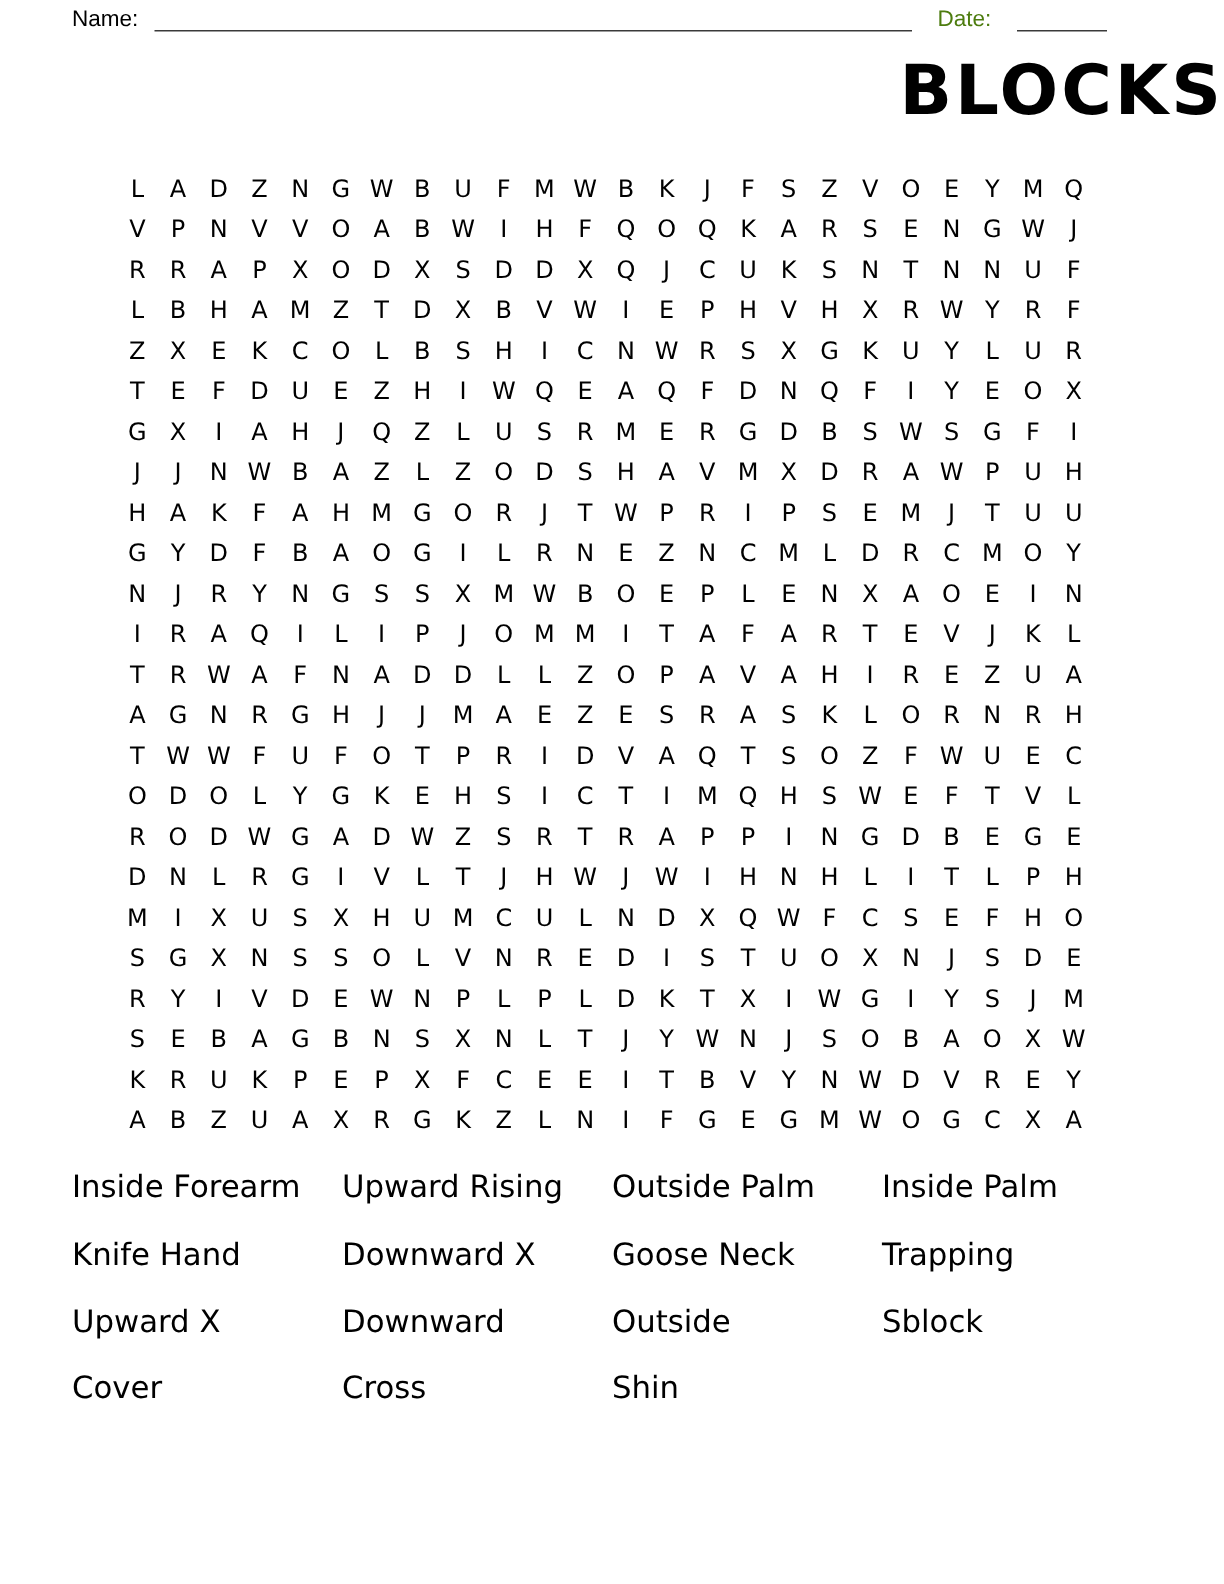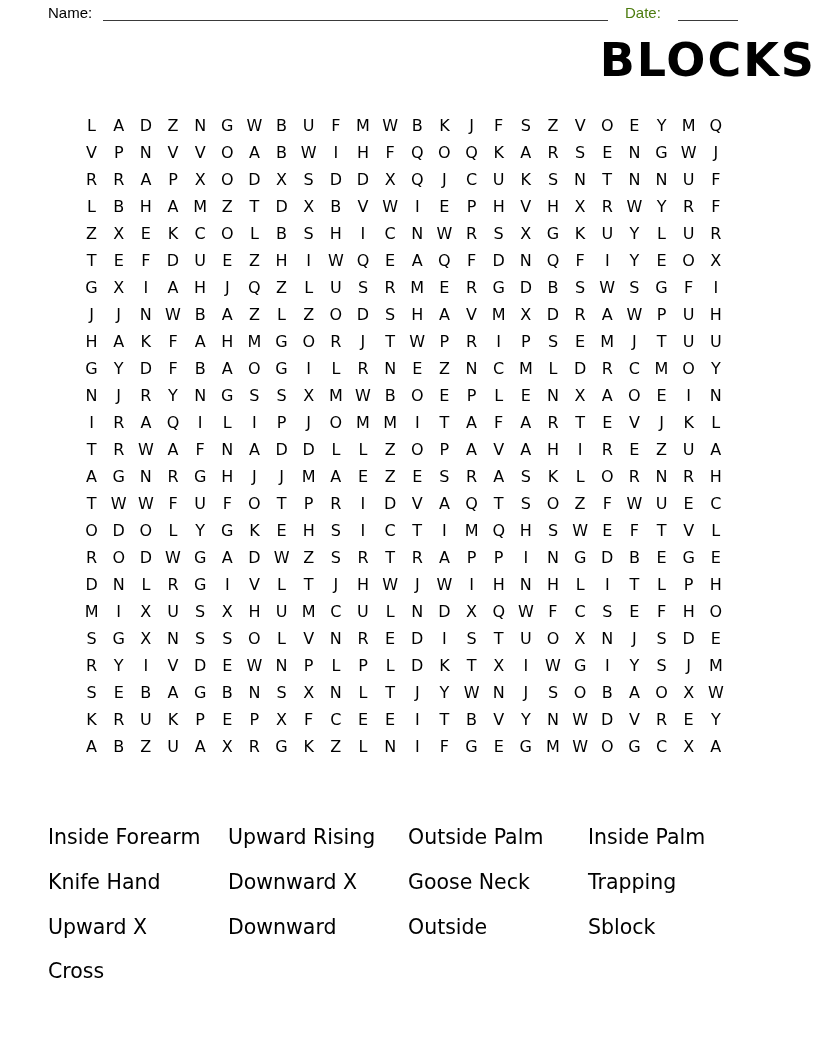--- a/index.html
+++ b/index.html
@@ -66,21 +66,20 @@
   
   .word-list {
     position: absolute;
     top: 779px;
     left: 48px;
     width: 724px;
     display: grid;
     grid-template-columns: 180px 180px 180px 180px;
     grid-auto-rows: 44.8px;
     font-family: "DejaVu Sans", sans-serif;
-    margin-top: 46px;
   }
   .word {
     font-size: 20.5px;
     font-weight: 500;
     color: #000;
     white-space: nowrap;
   }
 </style>
 </head>
 <body>
@@ -679,14 +678,16 @@
     <div class="word">Outside Palm</div>
     <div class="word">Inside Palm</div>
     <div class="word">Knife Hand</div>
     <div class="word">Downward X</div>
     <div class="word">Goose Neck</div>
     <div class="word">Trapping</div>
     <div class="word">Upward X</div>
     <div class="word">Downward</div>
     <div class="word">Outside</div>
     <div class="word">Sblock</div>
+    <div class="word">Cover</div>
     <div class="word">Cross</div>
+    <div class="word">Shin</div>
   </div>
 
 </body></html>

